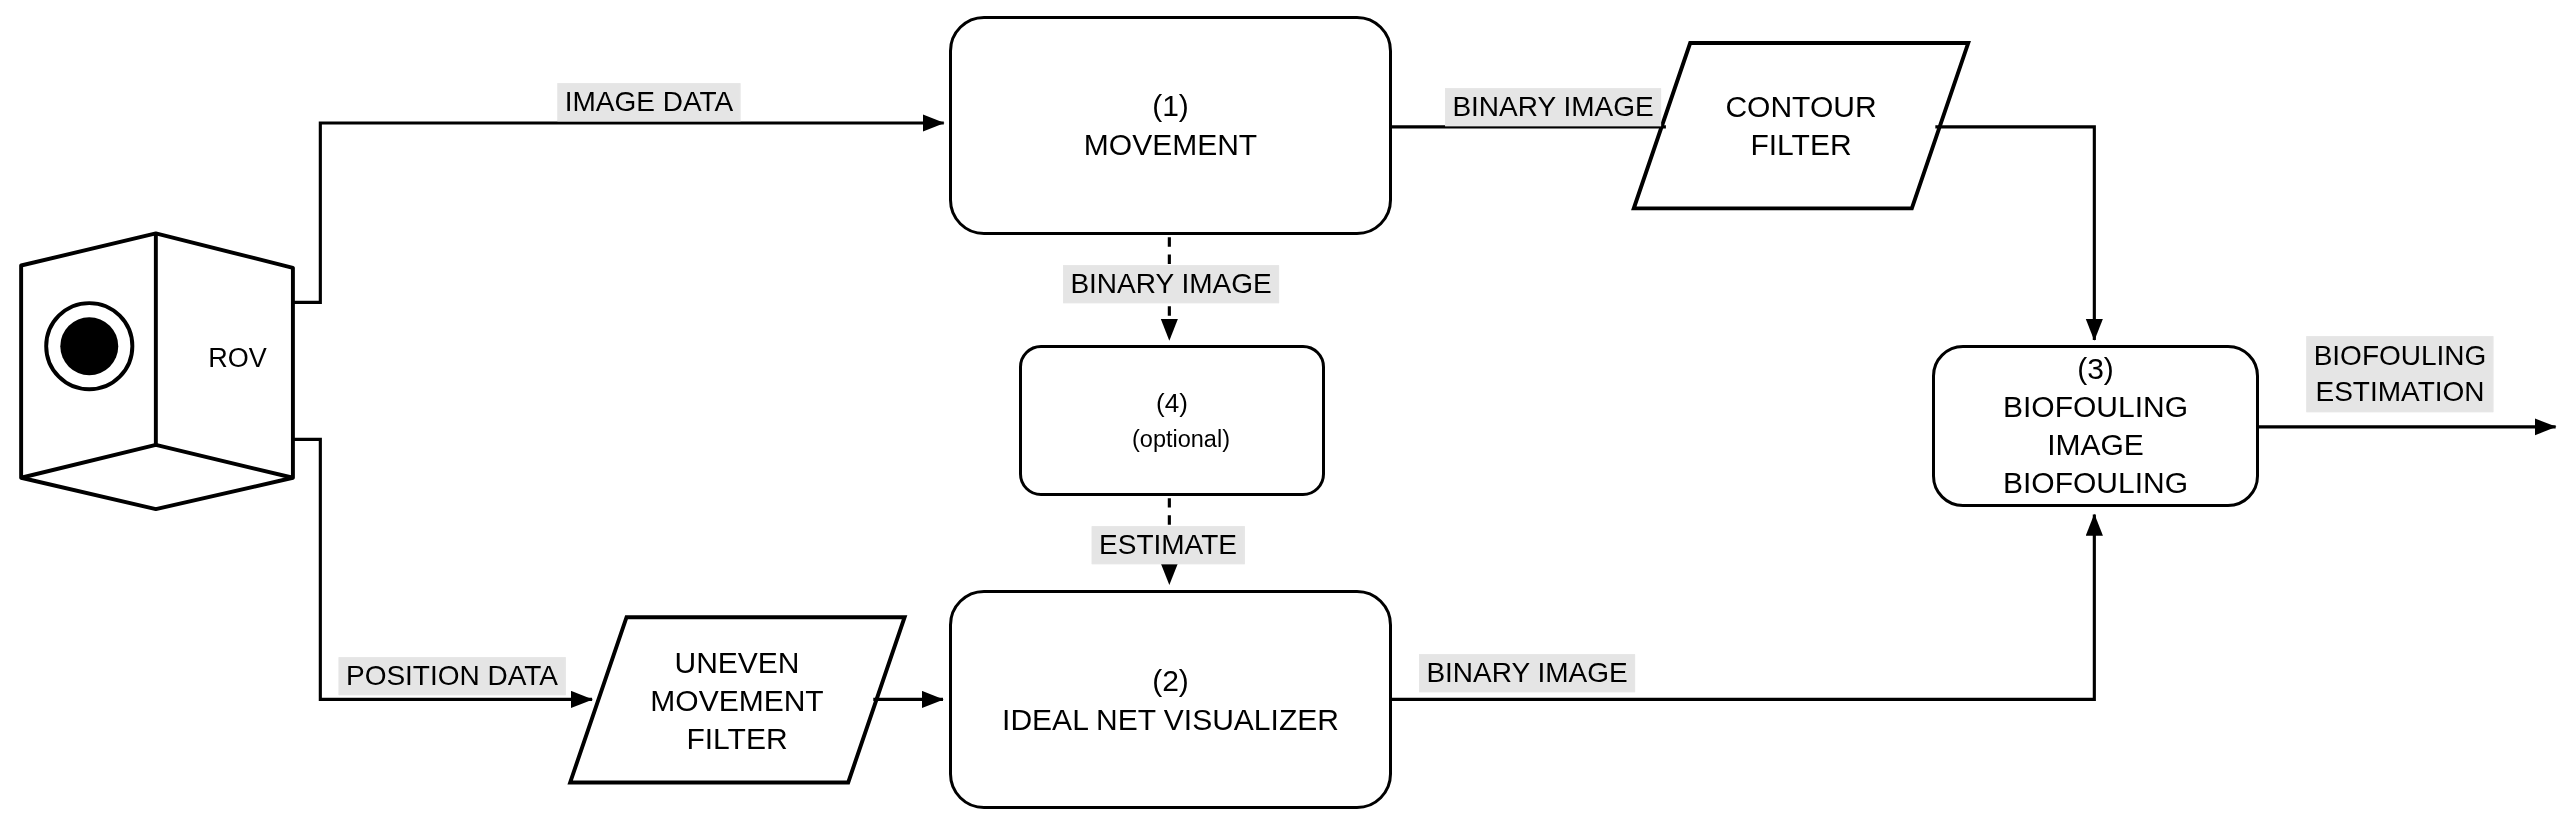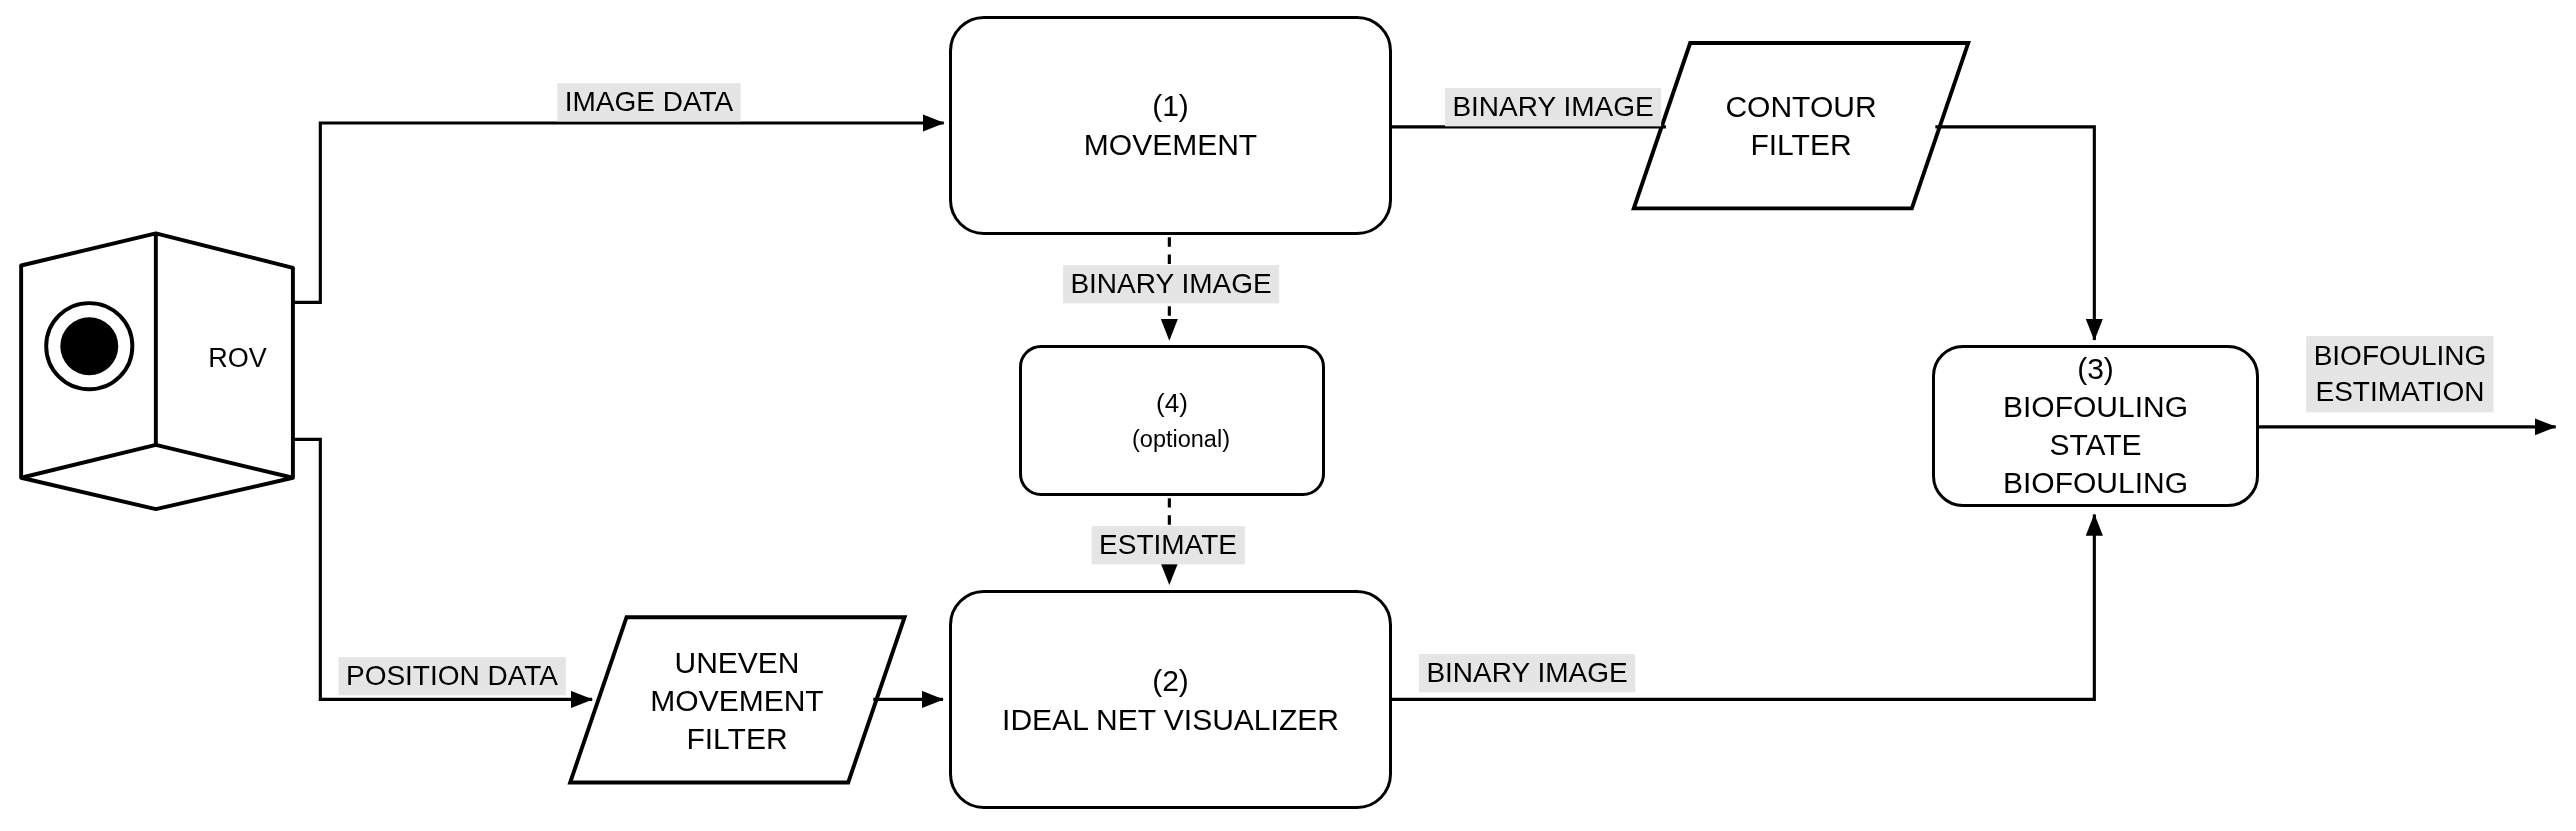--- a/index.html
+++ b/index.html
@@ -86,21 +86,21 @@
 
   <div class="shape-text" style="left:600px;top:618px;width:274px;height:165px;">
     <div>UNEVEN</div>
     <div>MOVEMENT</div>
     <div>FILTER</div>
   </div>
 
   <div class="node" style="left:1932px;top:345px;width:327px;height:162px;border-radius:31px;line-height:38px;">
     <div>(3)</div>
     <div>BIOFOULING</div>
-    <div>STATE</div>
+    <div>IMAGE</div>
     <div>BIOFOULING</div>
   </div>
 
   <div class="elabel" style="left:649px;top:102px;">IMAGE DATA</div>
 
   <div class="elabel" style="left:1553px;top:107px;">BINARY IMAGE</div>
 
   <div class="elabel" style="left:1171px;top:284px;">BINARY IMAGE</div>
 
   <div class="elabel" style="left:1168px;top:545px;">ESTIMATE</div>

